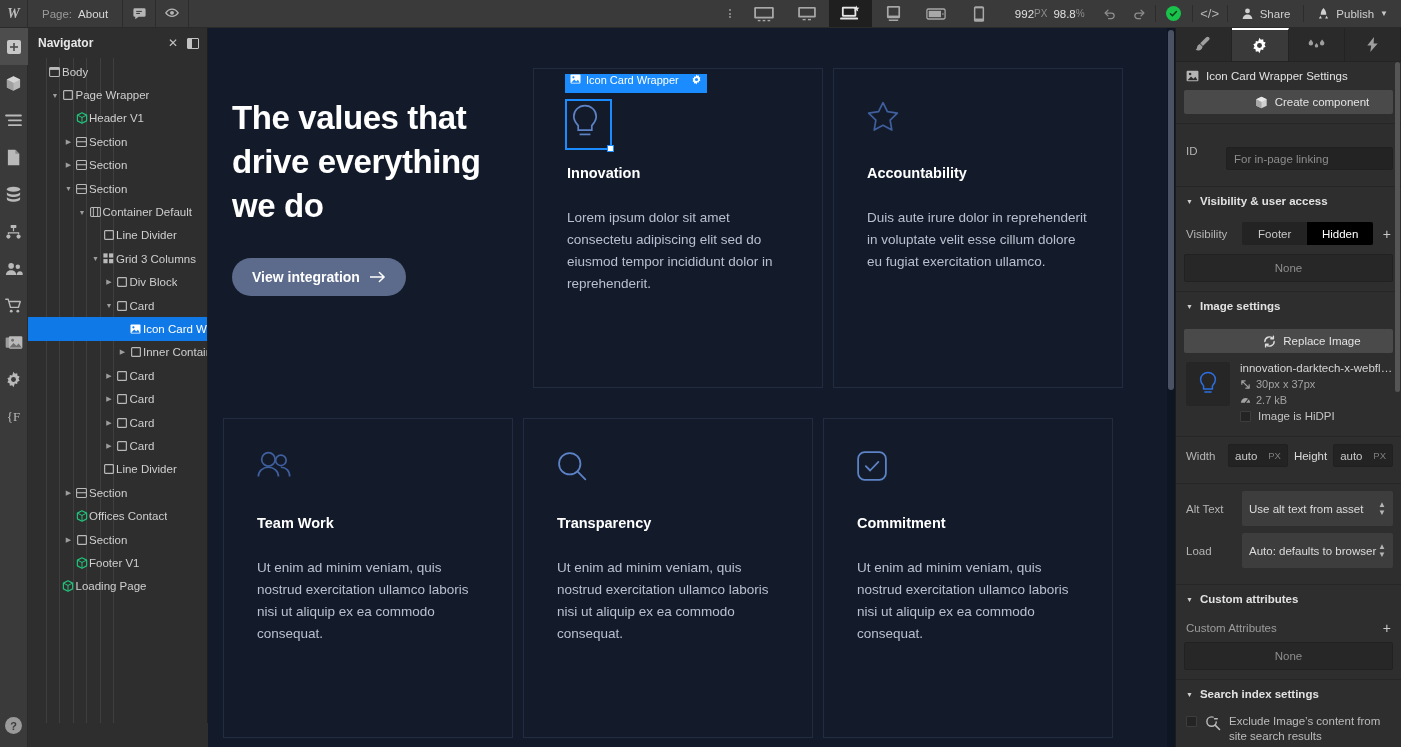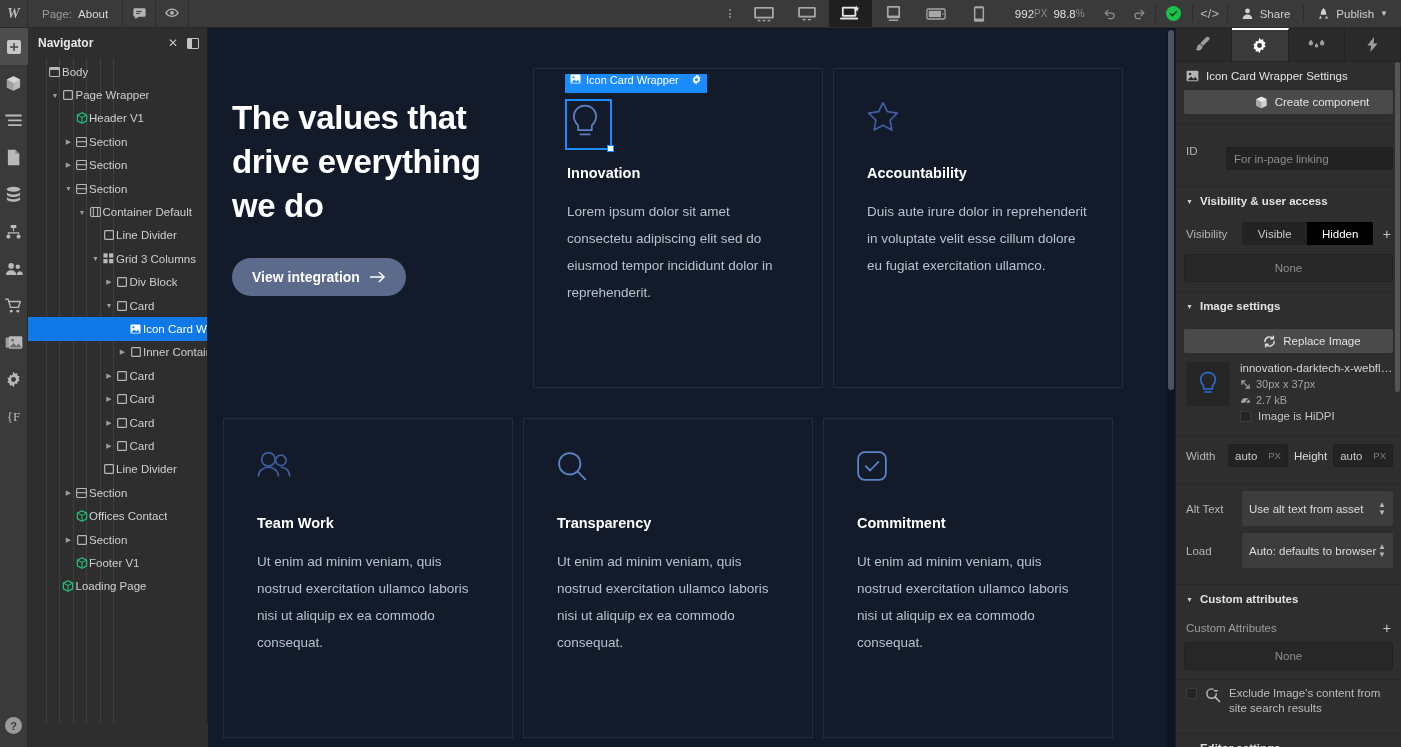--- a/index.html
+++ b/index.html
@@ -127,21 +127,21 @@
   .grid {
     position: absolute; left: 325px; top: 40px; width: 625px;
   }
   .gridrow { display: flex; gap: 10px; }
   .card {
     width: 290px; height: 320px; border: 1px solid #222c41;
     padding: 32px 33px; position: relative;
   }
   .card .icon { height: 48px; display: flex; align-items: flex-start; }
   .card h3 { font-size: 14.5px; font-weight: bold; color: #fff; margin-top: 16px; }
-  .card p { font-size: 13.5px; line-height: 27px; color: #b8c0cf; margin-top: 17px; }
+  .card p { font-size: 13.5px; line-height: 22px; color: #b8c0cf; margin-top: 26px; }
   .card.selected .icon-box { outline: 2px solid #1a8cff; outline-offset: 0px; }
 
   .sel-badge {
     position: absolute; left: -2px; top: -27px; height: 19px;
     display: flex; align-items: flex-start; background: #1a8cff; color: #fff;
     font-size: 11px; white-space: nowrap; z-index: 6;
   }
   .sel-badge .bname { display: flex; align-items: center; gap: 5px; padding: 0 6px 0 5px; }
   .sel-badge .bsep { width: 1px; background: rgba(255,255,255,0.45); }
   .sel-badge .bgear { display: flex; align-items: center; padding: 0 5px; cursor: pointer; }
@@ -863,21 +863,21 @@
       </div>
 
       <div class="rsect-title bold">
         <span class="tri">▼</span>
         <span>Visibility &amp; user access</span>
       </div>
       <div class="rblock">
         <div class="rrow">
           <span class="rlabel" style="width:48px">Visibility</span>
           <div class="seg">
-            <div>Visible</div>
+            <div>Footer</div>
             <div class="on">Hidden</div>
           </div>
           <span class="plus">+</span>
         </div>
         <div class="nonebox">None</div>
       </div>
 
       <div class="rsect-title bold">
         <span class="tri">▼</span>
         <span>Image settings</span>
@@ -957,20 +957,24 @@
         <span>Custom attributes</span>
       </div>
       <div class="rblock">
         <div class="rsub">
           <span>Custom Attributes</span>
           <span class="plus" style="margin-left:auto">+</span>
         </div>
         <div class="nonebox">None</div>
       </div>
 
+      <div class="rsect-title bold">
+        <span class="tri">▼</span>
+        <span>Search index settings</span>
+      </div>
       <div class="rblock">
         <div class="searchrow">
           <span class="chk" style="margin-top:2px"></span>
           <svg width="16" height="16" viewBox="0 0 17 17" style="flex:0 0 16px;margin-top:1px">
               <circle cx="7" cy="7" r="5" fill="none" stroke="#bcbcbc" stroke-width="1.5"></circle>
               <path d="M10.8 10.8L15.4 15.4" stroke="#bcbcbc" stroke-width="1.7" stroke-linecap="round"></path>
               <circle cx="11.6" cy="4" r="2.8" fill="#2e2e2e"></circle>
               <path d="M10.1 4h3" stroke="#bcbcbc" stroke-width="1.4" stroke-linecap="round"></path>
             </svg>
           <span class="txt">Exclude Image’s content from site search results</span>

